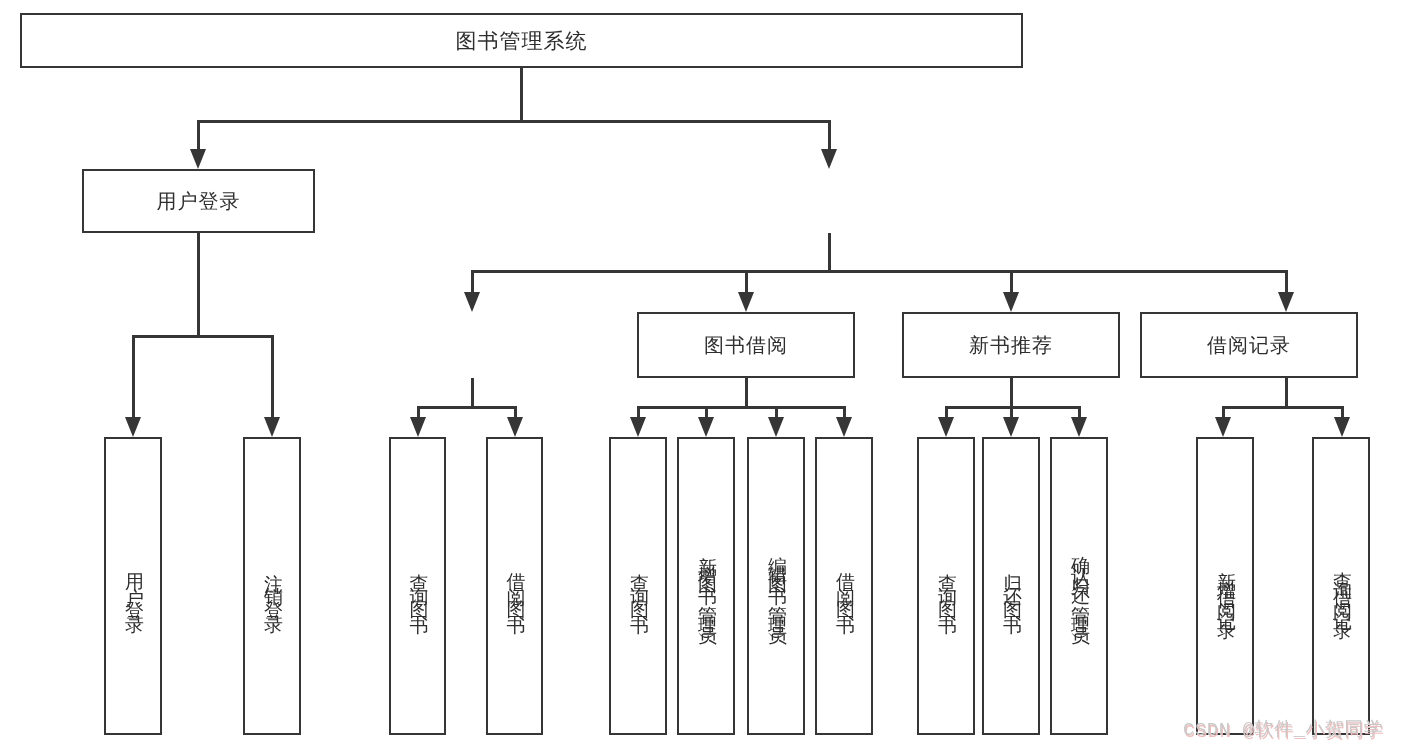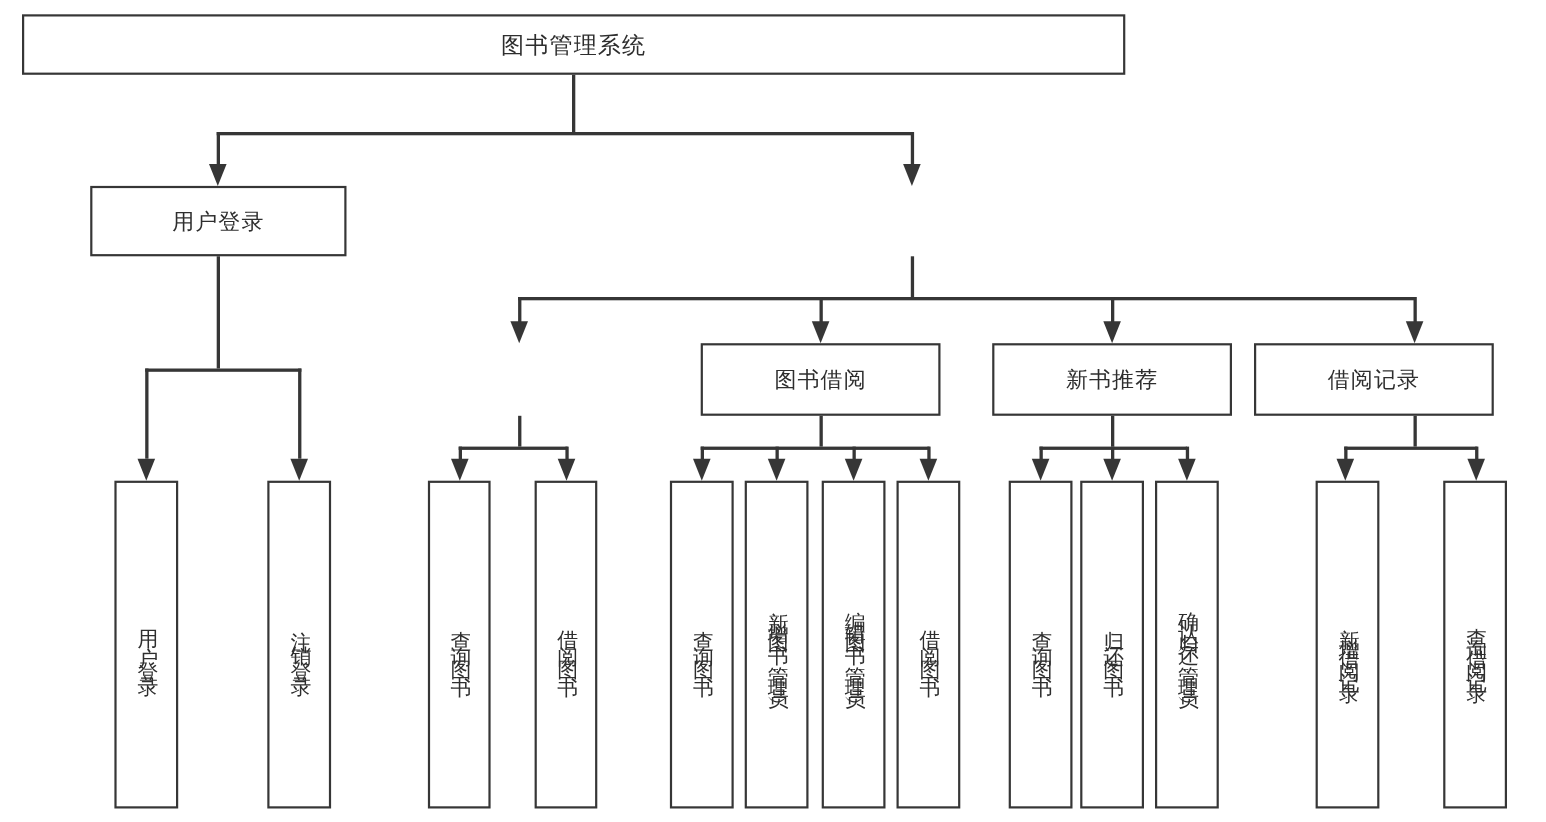--- a/index.html
+++ b/index.html
@@ -168,14 +168,15 @@
   <div class="arrow" style="left:1003px;top:417px;"></div>
   <div class="arrow" style="left:1071px;top:417px;"></div>
 
   <div class="vline" style="left:1285px;top:378px;height:28px;"></div>
   <div class="hline" style="left:1222px;top:406px;width:121px;"></div>
   <div class="vline" style="left:1222px;top:406px;height:13px;"></div>
   <div class="vline" style="left:1341px;top:406px;height:13px;"></div>
   <div class="arrow" style="left:1215px;top:417px;"></div>
   <div class="arrow" style="left:1334px;top:417px;"></div>
 
+  <div class="watermark">CSDN @软件_小贺同学</div>
 
 </div>
 
 </body></html>

